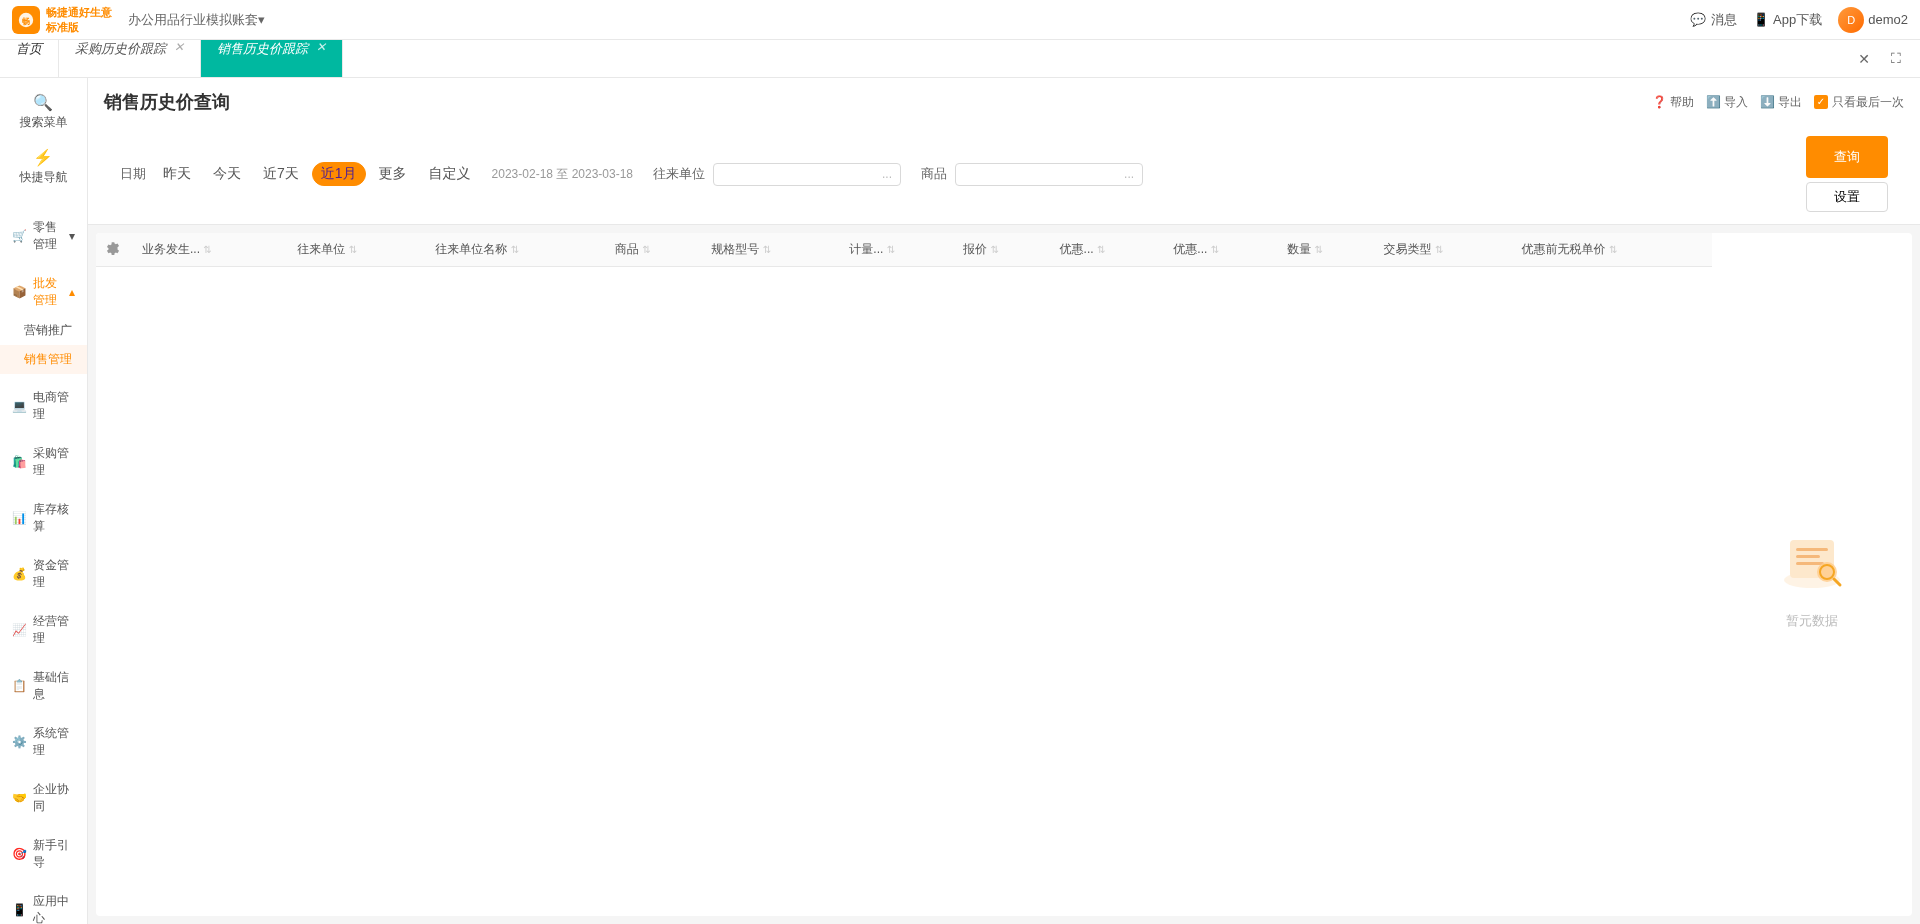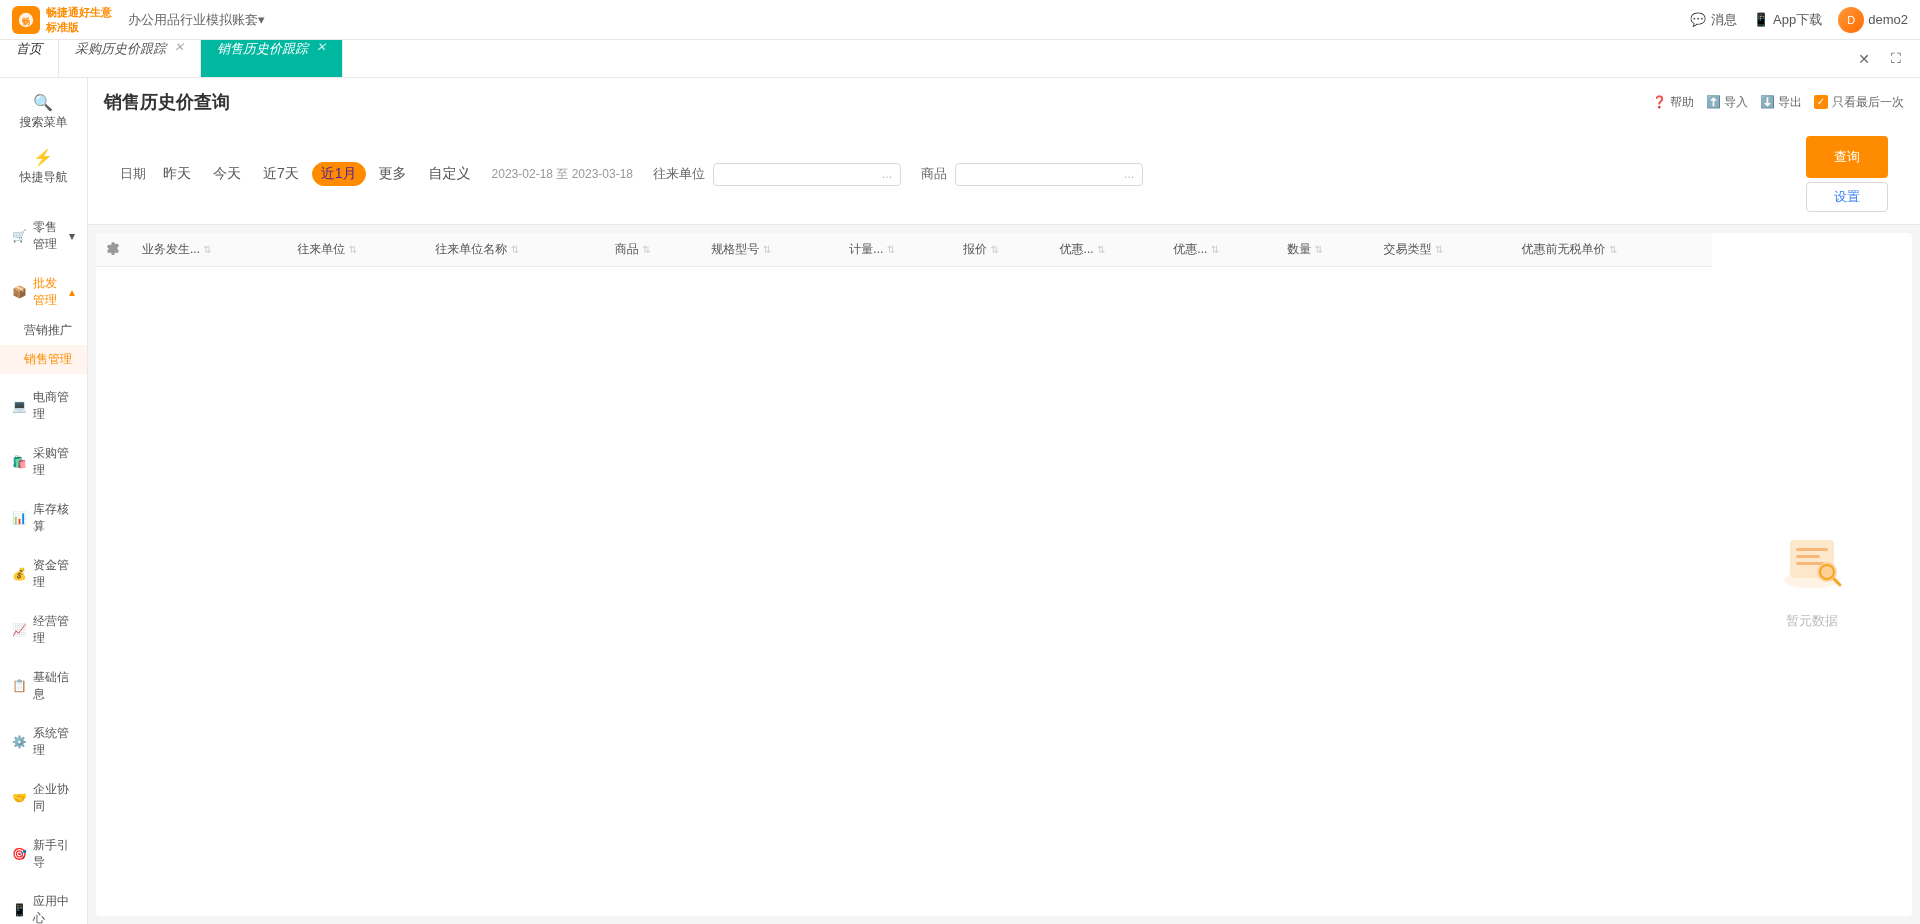--- a/index.html
+++ b/index.html
@@ -61,21 +61,21 @@
     .filter-group { display: flex; align-items: center; gap: 8px; }
     .filter-label { color: #666; font-size: 13px; white-space: nowrap; }
     .date-btns { display: flex; align-items: center; gap: 4px; }
     .date-btn { padding: 2px 8px; border: 1px solid transparent; border-radius: 12px; cursor: pointer; font-size: 14px; color: #555; background: none; }
     .date-btn.active { background: #ff8c00; color: #4c1d95; border-color: #ff8c00; border-radius: 12px; }
     .date-range { font-size: 12px; color: #999; margin-left: 4px; }
     .filter-input { display: flex; align-items: center; border: 1px solid #d9d9d9; border-radius: 4px; padding: 3px 8px; min-width: 180px; background: #fff; }
     .filter-input input { border: none; outline: none; font-size: 13px; width: 100%; color: #333; }
     .filter-input .ellipsis { color: #bbb; font-size: 12px; cursor: pointer; }
     .query-btn { background: #ff8c00; color: #fff; border: none; border-radius: 4px; padding: 12px 20px; font-size: 13px; cursor: pointer; }
-    .settings-btn { background: #fff; color: #3b82f6; border: 1px solid #d9d9d9; border-radius: 4px; padding: 5px 27px; font-size: 13px; cursor: pointer; }
+    .settings-btn { background: #fff; color: #000000; border: 1px solid #d9d9d9; border-radius: 4px; padding: 5px 27px; font-size: 13px; cursor: pointer; }
 
     
     .table-area { flex: 1; background: #fff; margin: 8px; border-radius: 4px; overflow: hidden; display: flex; }
     .data-table { width: 100%; border-collapse: collapse; font-size: 12px; }
     .data-table thead { background: #fafafa; }
     .data-table th { padding: 8px 10px; text-align: left; color: #555; font-weight: normal; border-bottom: 1px solid #e8e8e8; white-space: nowrap; cursor: pointer; user-select: none; }
     .data-table th .sort-icon { color: #ccc; font-size: 10px; }
     .th-settings { width: 36px; }
     .table-empty { flex: 1; display: flex; flex-direction: column; align-items: center; justify-content: center; padding: 60px; }
     .empty-icon { width: 80px; height: 80px; margin-bottom: 12px; }

